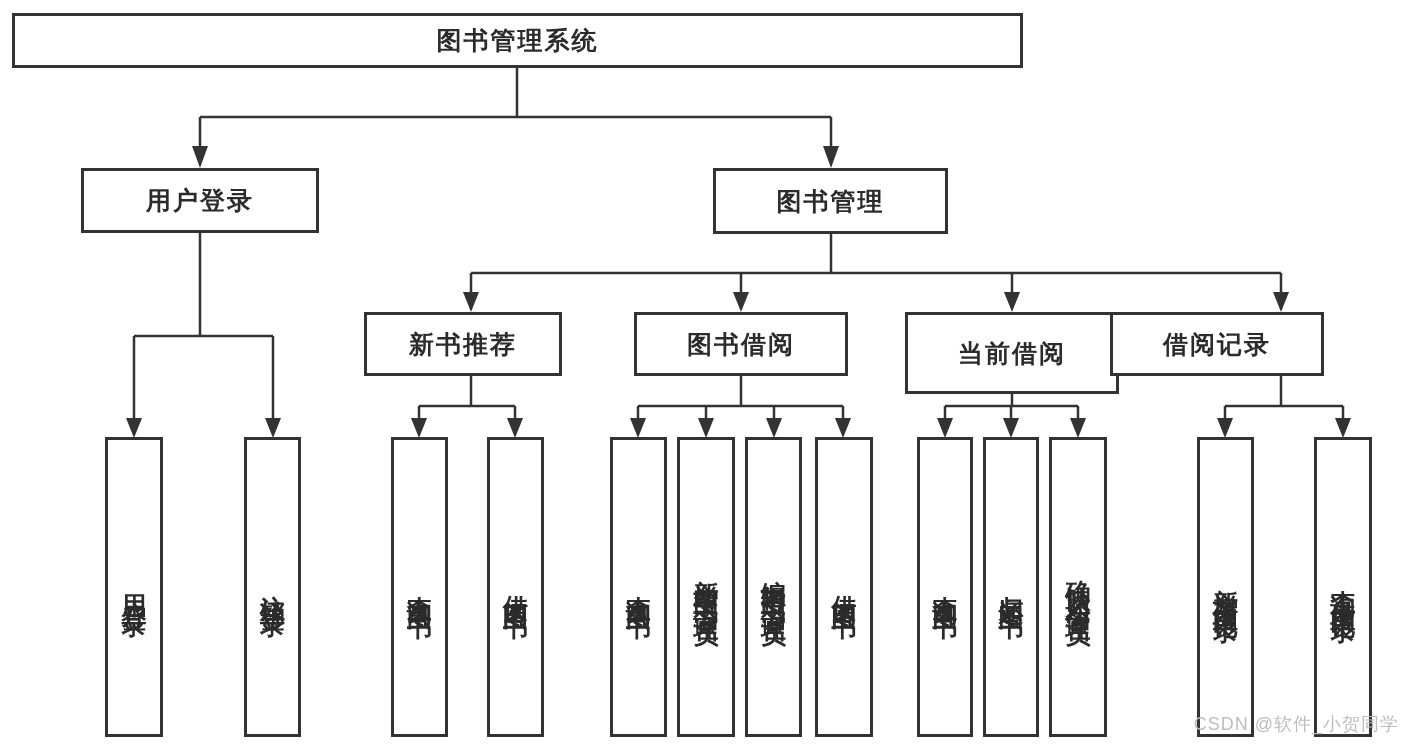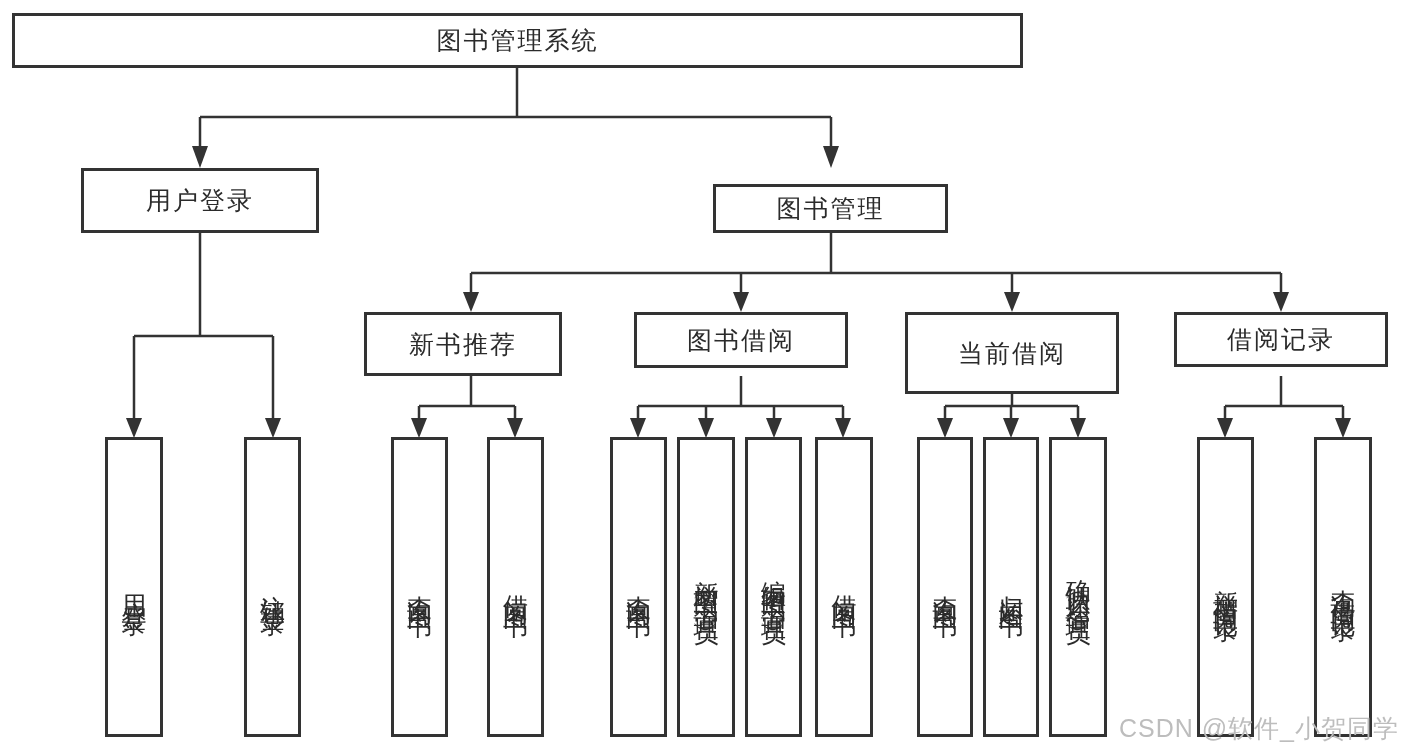--- a/index.html
+++ b/index.html
@@ -19,34 +19,35 @@
     box-sizing:border-box;
     border:3px solid #333333;
     background:#ffffff;
     display:flex;
     align-items:center;
     justify-content:center;
     color:#2b2b2b;
     font-size:25px;
     text-align:center;
     white-space:nowrap;
+    font-weight:bold;
   }
   .h{letter-spacing:2px;}
   .v{
     writing-mode:vertical-rl;
     text-orientation:upright;
     letter-spacing:6px;
     white-space:normal;
     line-height:1;
   }
   .watermark{
     position:absolute;
     right:6px;
     top:712px;
-    font-size:25px;
+    font-size:18px;
     color:#bdbdbd;
     letter-spacing:1px;
   }
 </style>
 </head>
 <body>
 
 <div id="canvas">
 
   <svg id="connectors" viewBox="0 0 1405 747" xmlns="http://www.w3.org/2000/svg">
@@ -114,26 +115,26 @@
       <polygon points="1003,418 1019,418 1011,438"></polygon>
       <polygon points="1070,418 1086,418 1078,438"></polygon>
       <polygon points="1217,418 1233,418 1225,438"></polygon>
       <polygon points="1335,418 1351,418 1343,438"></polygon>
     </g>
   </svg>
 
   <div class="box h" style="left:12px;top:13px;width:1011px;height:55px">图书管理系统</div>
 
   <div class="box h" style="left:81px;top:168px;width:238px;height:65px">用户登录</div>
-  <div class="box h" style="left:713px;top:184px;width:235px;height:49px">图书管理</div>
+  <div class="box h" style="left:713px;top:168px;width:235px;height:66px">图书管理</div>
 
   <div class="box h" style="left:364px;top:312px;width:198px;height:64px">新书推荐</div>
-  <div class="box h" style="left:634px;top:312px;width:214px;height:56px">图书借阅</div>
+  <div class="box h" style="left:634px;top:312px;width:214px;height:64px">图书借阅</div>
   <div class="box h" style="left:905px;top:312px;width:214px;height:82px">当前借阅</div>
-  <div class="box h" style="left:1174px;top:312px;width:214px;height:55px">借阅记录</div>
+  <div class="box h" style="left:1110px;top:312px;width:214px;height:64px">借阅记录</div>
 
   <div class="box v" style="left:105px;top:437px;width:58px;height:300px">用户登录</div>
   <div class="box v" style="left:244px;top:437px;width:57px;height:300px">注销登录</div>
 
   <div class="box v" style="left:391px;top:437px;width:57px;height:300px">查询图书</div>
   <div class="box v" style="left:487px;top:437px;width:57px;height:300px">借阅图书</div>
 
   <div class="box v" style="left:610px;top:437px;width:57px;height:300px">查询图书</div>
   <div class="box v" style="left:677px;top:437px;width:58px;height:300px">新增图书（管理员）</div>
   <div class="box v" style="left:745px;top:437px;width:57px;height:300px">编辑图书（管理员）</div>

